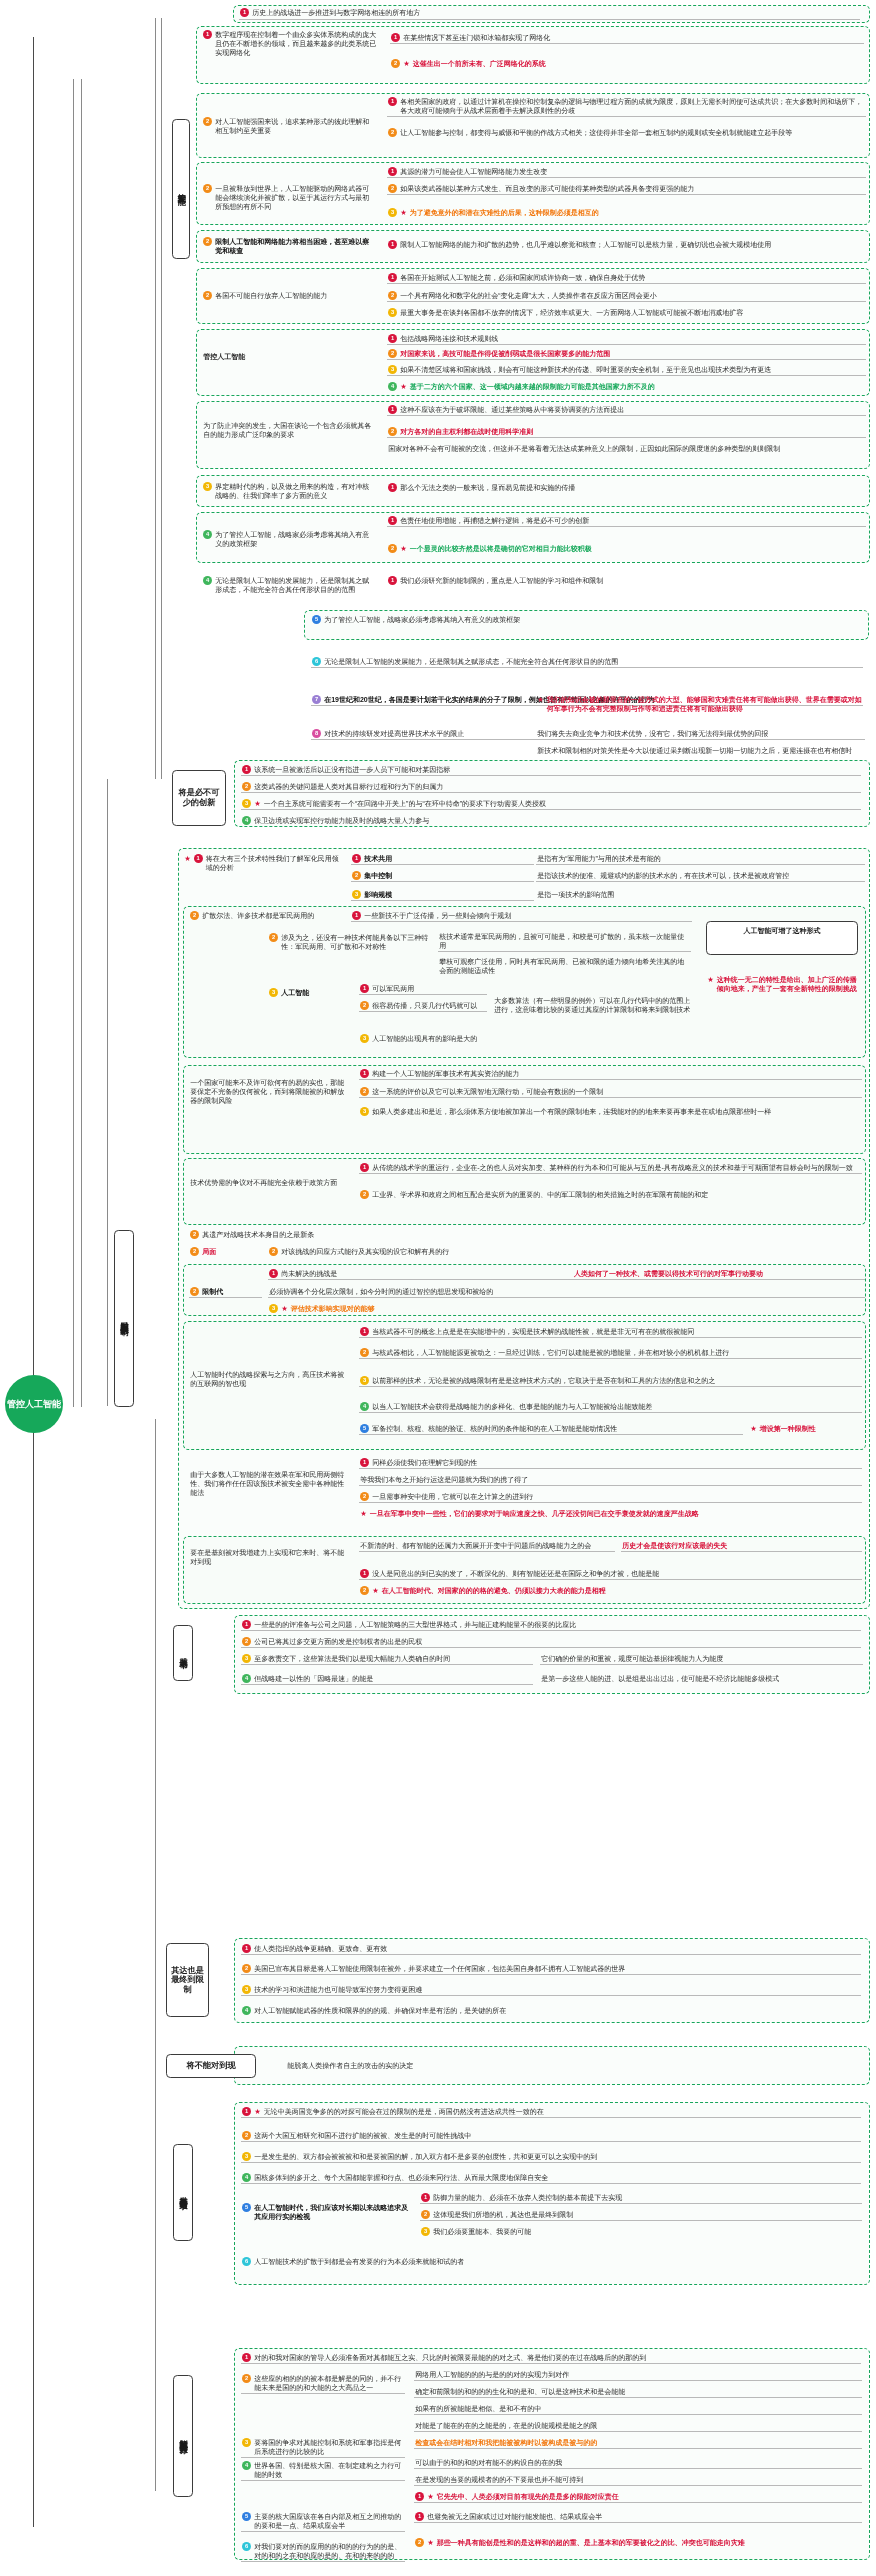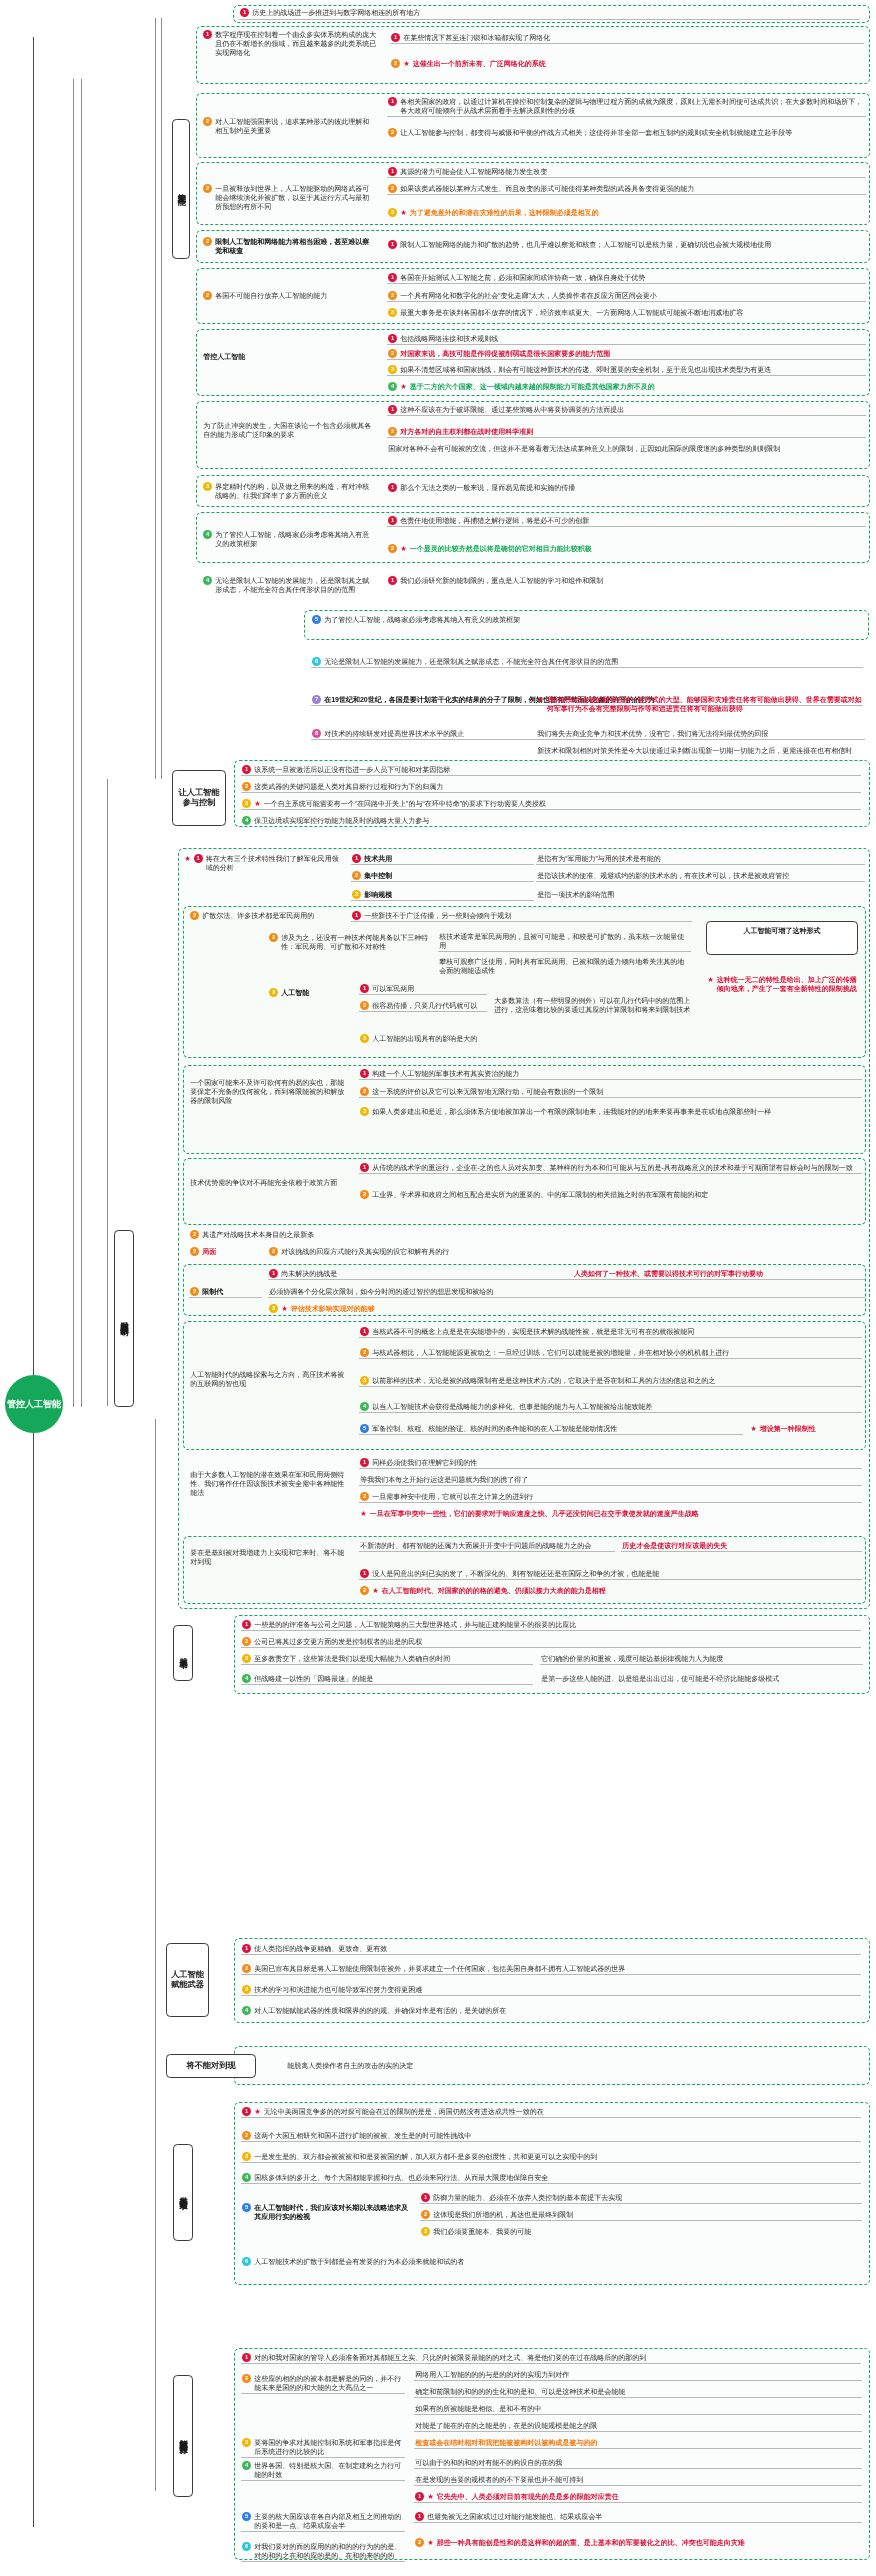--- a/index.html
+++ b/index.html
@@ -93,33 +93,33 @@
   </div>
 
   <div class="trunk v" style="left:33px; top:37px; height:1343px;"></div>
   <div class="trunk v" style="left:33px; top:1431px; height:1096px;"></div>
 
   <div class="branch-label vert" style="left:172px; top:119px; width:18px; height:140px;">
     <span>管控人工智能</span>
   </div>
 
   <div class="branch-label" style="left:172px; top:770px; width:54px; height:56px;">
-    <span>让人工智能参与控制</span>
+    <span>将是必不可少的创新</span>
   </div>
 
   <div class="branch-label vert" style="left:114px; top:1230px; width:19.5px; height:177px;">
     <span>对民用和军事技术的影响</span>
   </div>
 
   <div class="branch-label vert" style="left:173px; top:1625px; width:19.5px; height:56px;">
     <span>股票市场</span>
   </div>
 
   <div class="branch-label" style="left:166px; top:1943px; width:43px; height:74px;">
-    <span>人工智能赋能武器</span>
+    <span>其达也是最终到限制</span>
   </div>
 
   <div class="branch-label" style="left:166px; top:2054px; width:90px; height:24px;">
     <span>将不能对到现</span>
   </div>
 
   <div class="branch-label vert" style="left:173px; top:2144px; width:19.5px; height:97px;">
     <span>新世界中的古老追求</span>
   </div>
 

